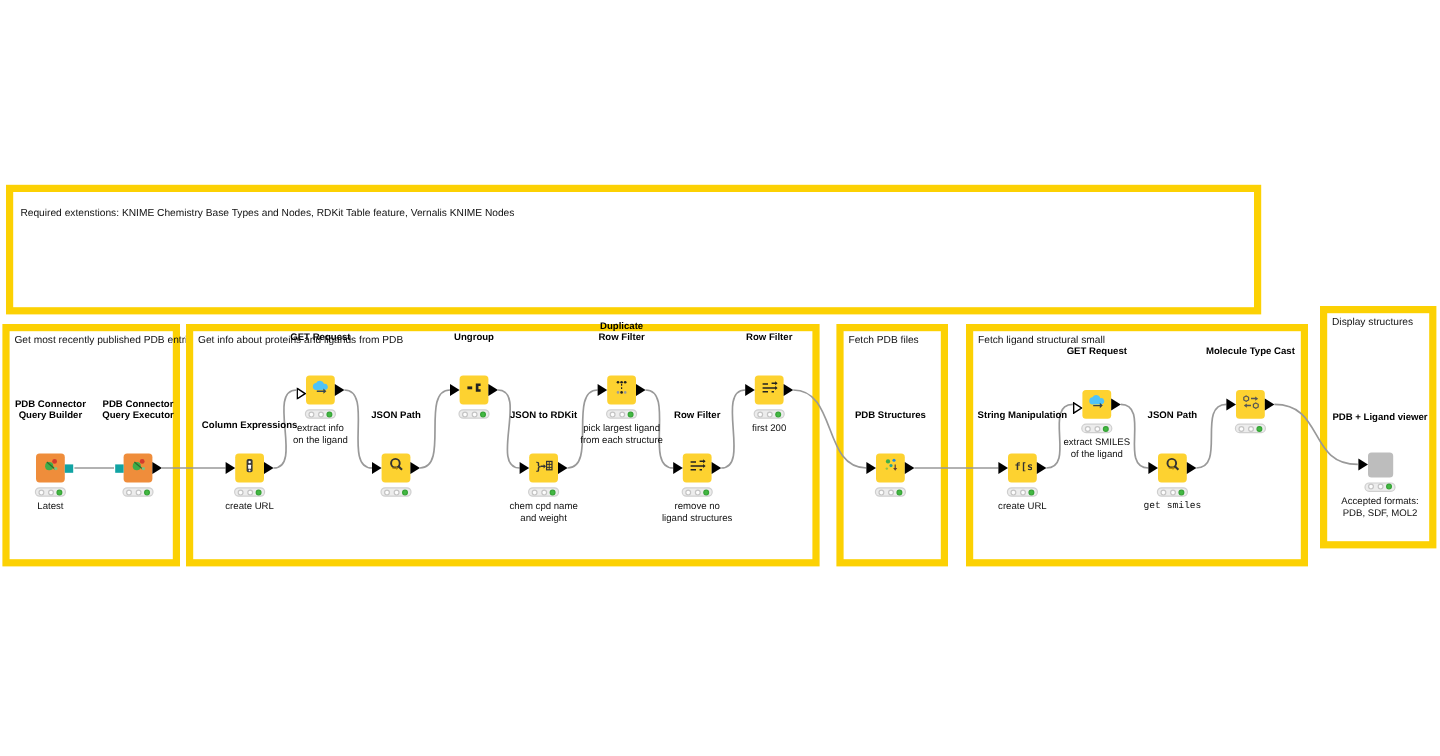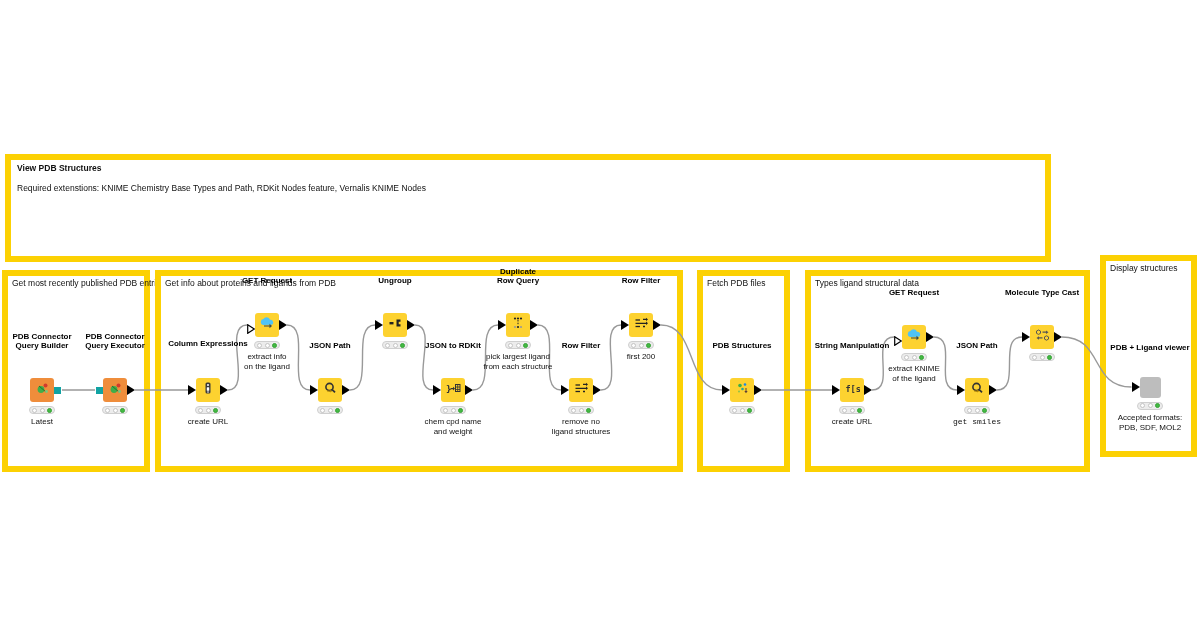--- a/index.html
+++ b/index.html
@@ -32,22 +32,21 @@
   .tri{width:0;height:0;border-top:5px solid transparent;border-bottom:5px solid transparent;border-left:8px solid #000;}
   .sqport{width:7px;height:7px;background:#11A3A3;}
 </style>
 </head>
 <body>
 
 <div id="canvas">
 
   <div id="top-annotation" style="left: 5px; top: 154px; width: 1046px; height: 108px; border-color: rgb(252, 209, 3);">
     <div class="ann-inner">
-      <div class="ann-title">View PDB Structures</div>
-      <div class="ann-line2">Required extenstions: KNIME Chemistry Base Types and Path, RDKit    Nodes feature,  Vernalis KNIME Nodes</div>
+      <div class="ann-line2">Required extenstions: KNIME Chemistry Base Types and Nodes, RDKit    Table feature,  Vernalis KNIME Nodes</div>
     </div>
   </div>
 
   <svg id="wires" width="1200" height="630">
       <path d="M 62 390 L 95 390" fill="none" stroke="#999999" stroke-width="1.4"></path>
       <path d="M 135 390 L 188 390" fill="none" stroke="#999999" stroke-width="1.4"></path>
       <path d="M 228 390 C 253 390, 222 325, 247 325" fill="none" stroke="#999999" stroke-width="1.4"></path>
       <path d="M 287 325 C 312 325, 285 390, 310 390" fill="none" stroke="#999999" stroke-width="1.4"></path>
       <path d="M 350 390 C 375 390, 350 325, 375 325" fill="none" stroke="#999999" stroke-width="1.4"></path>
       <path d="M 415 325 C 440 325, 408 390, 433 390" fill="none" stroke="#999999" stroke-width="1.4"></path>
@@ -65,21 +64,21 @@
 <div class="wf-box" style="left: 2px; top: 270px; width: 148px; height: 202px; border-color: rgb(252, 209, 3);">
       <div class="box-label">Get most recently published PDB entries</div>
     </div>
     <div class="wf-box" style="left: 697px; top: 270px; width: 93px; height: 202px; border-color: rgb(252, 209, 3);">
       <div class="box-label">Fetch PDB files</div>
     </div>
     <div class="wf-box" style="left: 155px; top: 270px; width: 528px; height: 202px; border-color: rgb(252, 209, 3);">
       <div class="box-label">Get info about proteins and ligands from PDB</div>
     </div>
     <div class="wf-box" style="left: 805px; top: 270px; width: 285px; height: 202px; border-color: rgb(252, 209, 3);">
-      <div class="box-label">Types ligand structural data</div>
+      <div class="box-label">Fetch ligand structural small</div>
     </div>
     <div class="wf-box" style="left: 1100px; top: 255px; width: 97px; height: 202px; border-color: rgb(252, 209, 3);">
       <div class="box-label">Display structures</div>
     </div>
     <div class="node" style="left: -18px; top: 378px;">
       <div class="ntitle" style="bottom: 27px;">PDB Connector
 Query Builder</div>
       <div class="sq" style="left: 48px; top: 0px; width: 24px; height: 24px; background: rgb(239, 141, 59);">
         <span><svg width="15" height="15" viewBox="0 0 15 15">
             <circle cx="6" cy="8.5" r="3.4" fill="#3FAE49"></circle>
@@ -109,21 +108,21 @@
         <div class="port sqport" style="top: 8.5px; left: -7px; background: rgb(17, 163, 163);"></div>
         <div class="port tri" style="top: 7px; right: -8px;"></div>
       </div>
       <div class="tl" style="left: 47px; top: 28px; width: 26px; height: 8px;">
         <i></i>
         <i></i>
         <i class="on"></i>
       </div>
     </div>
     <div class="node" style="left: 148px; top: 378px;">
-      <div class="ntitle" style="bottom: 29px;">Column Expressions</div>
+      <div class="ntitle" style="bottom: 18px;">Column Expressions</div>
       <div class="sq" style="left: 48px; top: 0px; width: 24px; height: 24px; background: rgb(253, 210, 48);">
         <span><svg width="14" height="14" viewBox="0 0 14 14">
             <rect x="4.5" y="1.5" width="5" height="11" rx="1.5" fill="#3A3A3A"></rect>
             <circle cx="7" cy="4" r="1" fill="#fff"></circle>
             <rect x="5.8" y="6.3" width="2.4" height="3.4" rx="0.5" fill="#fff"></rect>
             <circle cx="7" cy="11" r="0.8" fill="#fff"></circle>
           </svg></span>
         <div class="port tri" style="top: 7px; left: -8px;"></div>
         <div class="port tri" style="top: 7px; right: -8px;"></div>
       </div>
@@ -204,21 +203,21 @@
       <div class="tl" style="left: 47px; top: 28px; width: 26px; height: 8px;">
         <i></i>
         <i></i>
         <i class="on"></i>
       </div>
       <div class="nlabel" style="top: 39px;">chem cpd name
 and weight</div>
     </div>
     <div class="node" style="left: 458px; top: 313px;">
       <div class="ntitle" style="bottom: 27px;">Duplicate
-Row Query</div>
+Row Filter</div>
       <div class="sq" style="left: 48px; top: 0px; width: 24px; height: 24px; background: rgb(253, 210, 48);">
         <span><svg width="14" height="14" viewBox="0 0 14 14">
             <circle cx="4" cy="2.5" r="1.1" fill="#222"></circle>
             <circle cx="7" cy="2.5" r="1.1" fill="#222"></circle>
             <circle cx="10" cy="2.5" r="1.1" fill="#222"></circle>
             <line x1="7" y1="4" x2="7" y2="9" stroke="#222" stroke-width="1" stroke-dasharray="1.5,1.2"></line>
             <circle cx="4" cy="11" r="1.1" fill="#999"></circle>
             <circle cx="7" cy="11" r="1.1" fill="#222"></circle>
             <circle cx="10" cy="11" r="1.1" fill="#999"></circle>
           </svg></span>
@@ -319,21 +318,21 @@
         <div class="port" style="top: 7px; left: -8px;"><svg width="8" height="10" viewBox="0 0 8 10">
             <polygon points="0.7,0.7 7.3,5 0.7,9.3" fill="#fff" stroke="#000" stroke-width="1.2"></polygon>
           </svg></div>
         <div class="port tri" style="top: 7px; right: -8px;"></div>
       </div>
       <div class="tl" style="left: 47px; top: 28px; width: 26px; height: 8px;">
         <i></i>
         <i></i>
         <i class="on"></i>
       </div>
-      <div class="nlabel" style="top: 39px;">extract KNIME
+      <div class="nlabel" style="top: 39px;">extract SMILES
 of the ligand</div>
     </div>
     <div class="node" style="left: 917px; top: 378px;">
       <div class="ntitle" style="bottom: 27px;">JSON Path</div>
       <div class="sq" style="left: 48px; top: 0px; width: 24px; height: 24px; background: rgb(253, 210, 48);">
         <span><svg width="15" height="15" viewBox="0 0 15 15">
             <circle cx="6.5" cy="6" r="3.6" fill="none" stroke="#333" stroke-width="1.6"></circle>
             <line x1="9.2" y1="8.7" x2="12" y2="11.4" stroke="#333" stroke-width="1.8"></line>
             <path d="M4 11.5 L8 11.5 L8 10.3 L10.3 12.2 L8 14 L8 12.7 L4 12.7 Z" fill="#B38600" transform="scale(0.8) translate(1,0.5)"></path>
           </svg></span>

